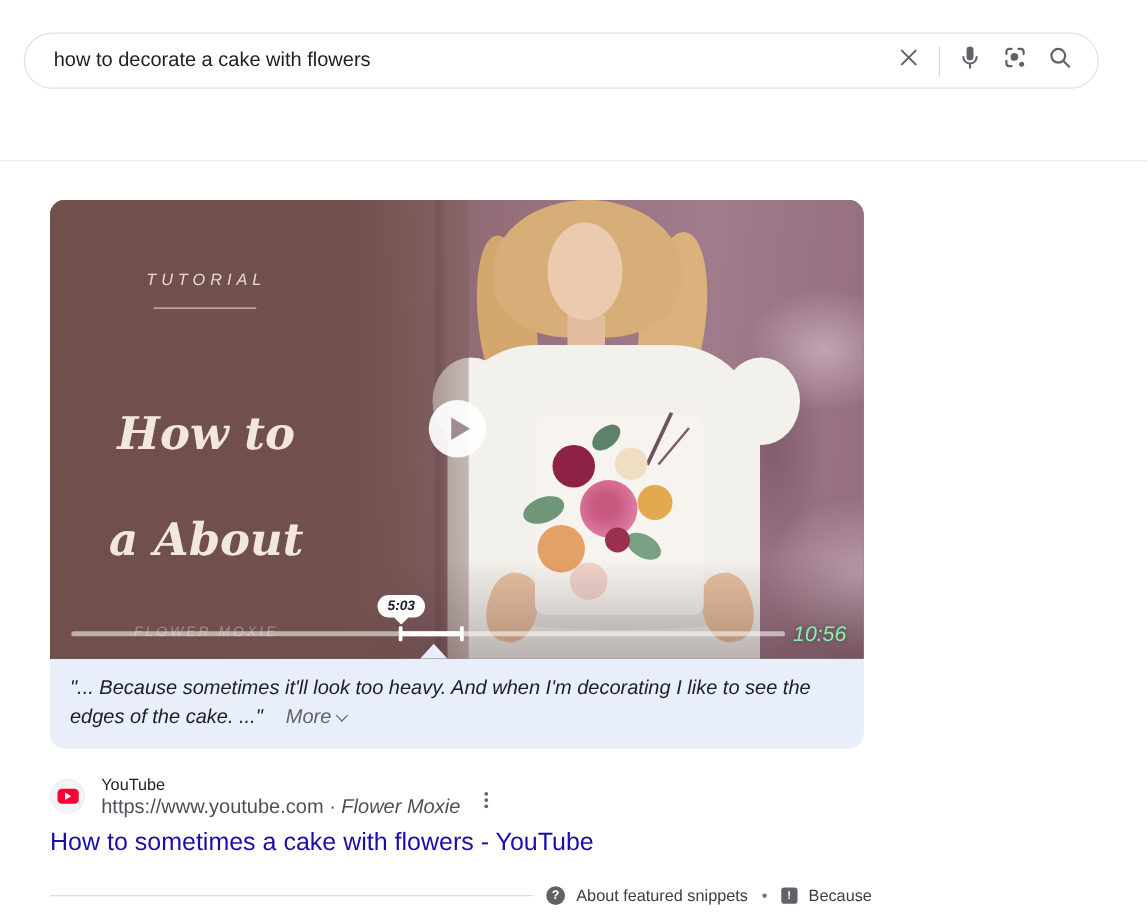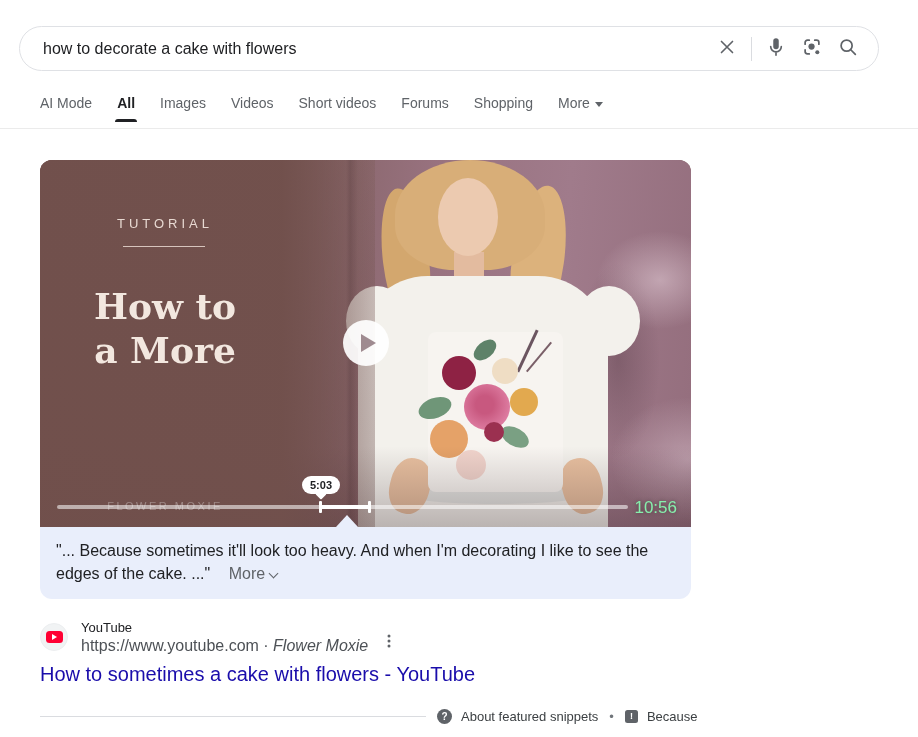--- a/index.html
+++ b/index.html
@@ -29,21 +29,21 @@
   .tab{padding-bottom:11px; cursor:pointer; position:relative; white-space:nowrap;}
   .tab.active{color:var(--text-dark); font-weight:700;}
   .tab.active::after{content:""; position:absolute; left:-2px; right:-2px; bottom:0;
     height:3px; background:#202124; border-radius:3px 3px 0 0;}
   .tab .caret{display:inline-block; width:0; height:0; border-left:4px solid transparent;
     border-right:4px solid transparent; border-top:5px solid var(--icon-gray);
     margin-left:5px; vertical-align:1px;}
   .tabs-rule{position:absolute; left:0; top:128px; width:918px; height:1px; background:#ebebeb;}
 
   
-  .card{position:absolute; left:40px; top:160px; width:749px;}
+  .card{position:absolute; left:40px; top:160px; width:749px;font-style:italic;}
   .video{position:relative; width:651px; height:367px; border-radius:12px 12px 0 0;
     overflow:hidden; cursor:pointer; background:#7d5e5b;}
 
   
   .wall{position:absolute; inset:0;
     background:linear-gradient(95deg,#6e4f4e 0%,#7c5c59 30%,#8a676d 44%,#98727f 58%,#a07b8b 78%,#946e7d 100%);}
   .wall-detail{position:absolute; inset:0; background:
     radial-gradient(90px 70px at 620px 120px, rgba(228,206,216,.55), transparent 70%),
     radial-gradient(110px 90px at 648px 300px, rgba(222,198,210,.5), transparent 70%),
     radial-gradient(60px 140px at 578px 200px, rgba(58,34,44,.28), transparent 70%),
@@ -78,21 +78,21 @@
 
   .left-overlay{position:absolute; left:0; top:0; bottom:0; width:335px;
     background:linear-gradient(to right, rgba(113,80,76,.97) 0 72%, rgba(113,80,76,0)),
                linear-gradient(to bottom, rgba(126,93,90,.35), rgba(96,66,64,.35));}
   .overlay-text{position:absolute; left:0; top:0; width:250px; height:100%; text-align:center;}
   .kicker{position:absolute; left:0; width:100%; top:56px; font-size:13px; letter-spacing:4px;
     color:#e8d9d2;}
   .kicker-rule{position:absolute; left:83px; top:86px; width:82px; height:1px; background:rgba(240,225,218,.8);}
   .thumb-title{position:absolute; left:0; width:100%; top:124px; font-family:"DejaVu Serif", serif;
     font-weight:700; font-size:36px; line-height:44px; color:var(--thumb-cream); }
-  .thumb-title div{white-space:nowrap;}
+  .thumb-title div{white-space:nowrap;margin-top:41px;}
   .watermark{position:absolute; left:0; width:250px; top:340px; text-align:center; font-size:11px;
     letter-spacing:2.5px; color:rgba(255,255,255,.32); z-index:2;}
 
   .play-btn{position:absolute; left:303px; top:160px; width:46px; height:46px; border-radius:50%;
     background:rgba(255,255,255,.92); z-index:4; display:flex; align-items:center; justify-content:center;
     cursor:pointer;}
   .play-btn::after{content:""; margin-left:4px; width:0; height:0; border-left:15px solid rgba(128,102,110,.75);
     border-top:9px solid transparent; border-bottom:9px solid transparent;}
 
   .progress{position:absolute; left:17px; top:345px; width:571px; height:4px;
@@ -179,30 +179,20 @@
     <div class="sb-btn">
       <span>
         <svg width="22" height="22" viewBox="0 0 24 24">
             <circle cx="10.5" cy="10.5" r="6" fill="none" stroke="#5f6368" stroke-width="1.9"></circle>
             <path d="M15 15 L20 20" stroke="#5f6368" stroke-width="1.9" stroke-linecap="round"></path>
           </svg>
       </span>
     </div>
   </div>
 
-  <div class="tabs">
-    <div class="tab">AI Mode</div>
-    <div class="tab active">All</div>
-    <div class="tab">Images</div>
-    <div class="tab">Videos</div>
-    <div class="tab">Short videos</div>
-    <div class="tab">Forums</div>
-    <div class="tab">Shopping</div>
-    <div class="tab"><span>More</span><span class="caret"></span></div>
-  </div>
   <div class="tabs-rule"></div>
 
   <div class="card">
     <div class="video">
       <div class="wall"></div>
       <div class="wall-detail"></div>
 
       <div>
         <div class="shape hair-l"></div>
         <div class="shape hair-r"></div>
@@ -231,21 +221,21 @@
       </div>
 
       <div class="shade"></div>
       <div class="left-overlay"></div>
 
       <div class="overlay-text">
         <div class="kicker">TUTORIAL</div>
         <div class="kicker-rule"></div>
         <div class="thumb-title">
           <div>How to</div>
-          <div>a More</div>
+          <div>a About</div>
         </div>
       </div>
 
       <div class="watermark">FLOWER MOXIE</div>
 
       <div class="play-btn">
         <span></span>
       </div>
 
       <div class="ts-bubble">5:03</div>

